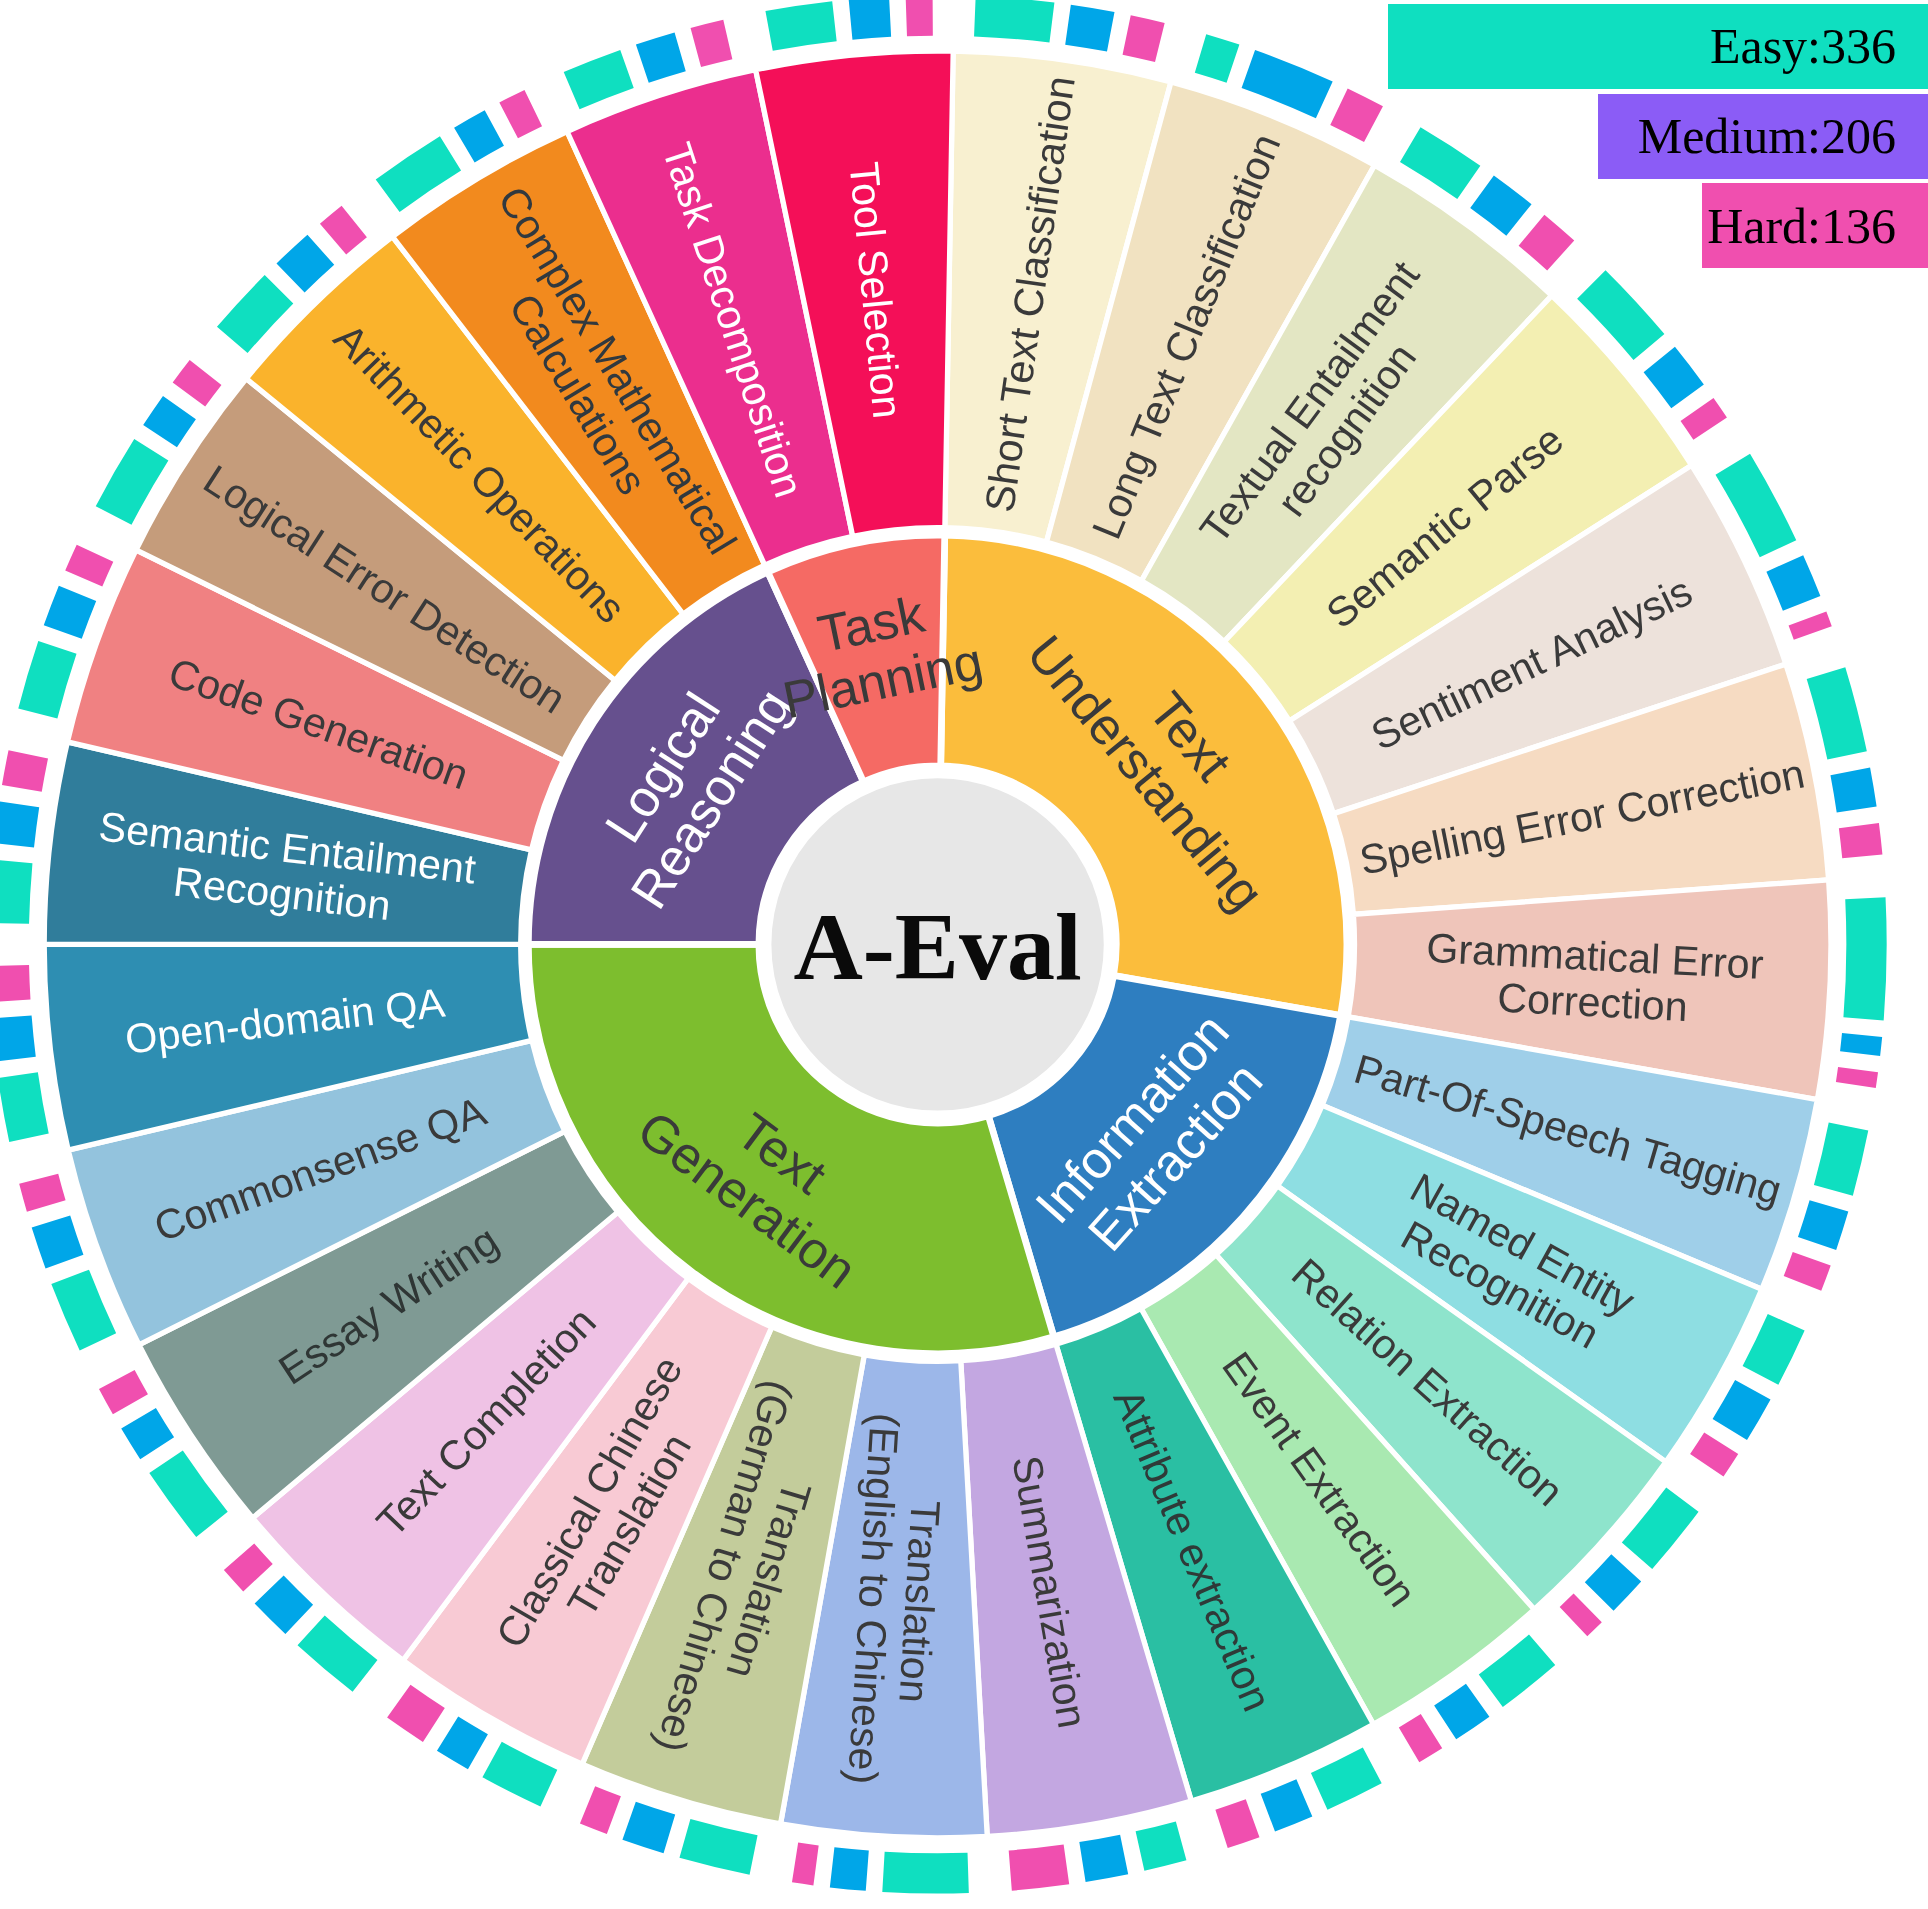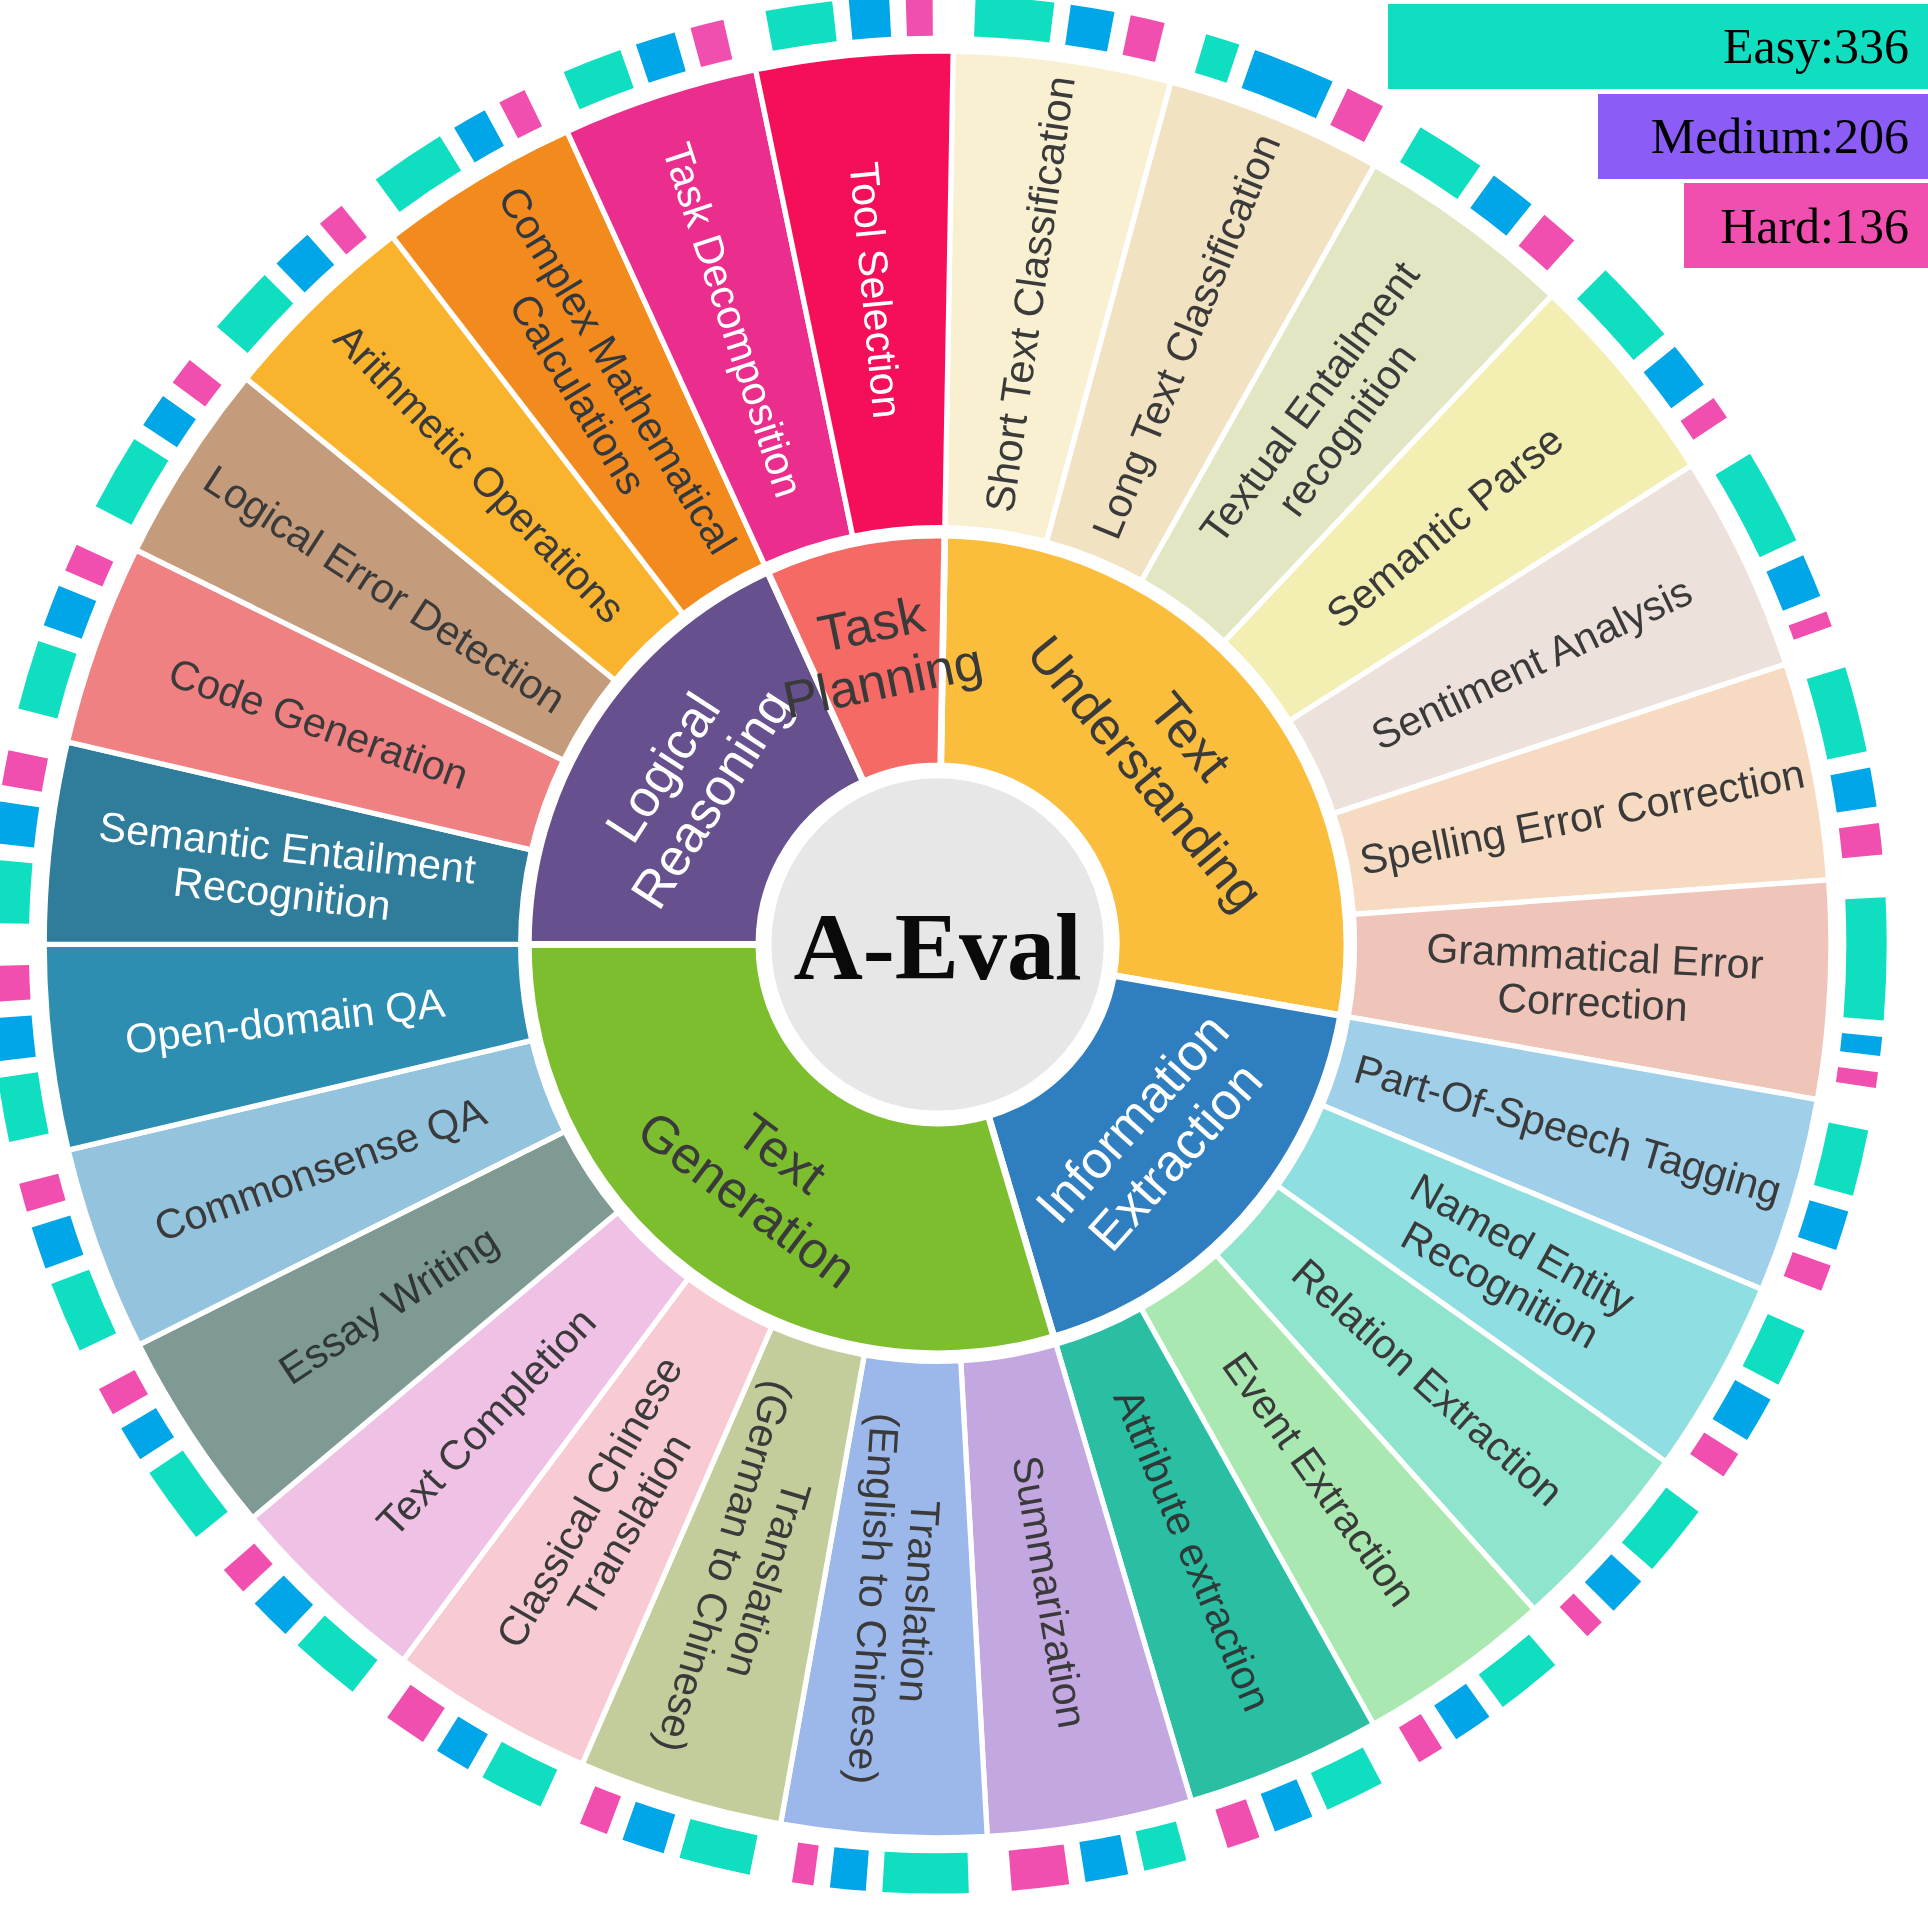--- a/index.html
+++ b/index.html
@@ -1,21 +1,21 @@
 <!DOCTYPE html>
 <html><head>
 <meta charset="utf-8">
 <style>
   html,body{margin:0;padding:0;background:#ffffff;}
   #stage{position:relative;width:1928px;height:1910px;background:#ffffff;overflow:hidden;
          font-family:"Liberation Sans",sans-serif;}
   #sunburst{position:absolute;left:0;top:0;}
   #legend{position:absolute;top:3.8px;right:0;display:flex;flex-direction:column;align-items:flex-end;gap:4.8px;}
   .legend-row{height:85px;display:flex;align-items:center;justify-content:flex-end;
-              padding-right:19px;box-sizing:border-box;
+              padding-right:32px;box-sizing:border-box;
               font-family:"Liberation Serif",serif;font-size:50px;color:#000;}
   text{font-family:"Liberation Sans",sans-serif;}
   .center-title{font-family:"Liberation Serif",serif;font-weight:bold;}
 </style>
 </head>
 <body>
 
 <div id="stage">
   <svg id="sunburst" width="1928" height="1910" viewBox="0 0 2007 1988">
       <rect x="0" y="0" width="2007" height="1988" fill="#FFFFFF"></rect>
@@ -168,18 +168,18 @@
       <text x="976" y="1019" text-anchor="middle" fill="#0A0A0A" font-size="100" font-weight="bold" class="center-title">A-Eval</text>
     </svg>
 
   <div id="legend">
     <div class="legend-row" style="background: rgb(15, 223, 192); width: 540px;">
       <span>Easy:336</span>
     </div>
     <div class="legend-row" style="background: #8b5cf6; width: 330px;">
       <span>Medium:206</span>
     </div>
-    <div class="legend-row" style="background: rgb(240, 79, 175); width: 244px;">
+    <div class="legend-row" style="background: rgb(240, 79, 175); width: 226px;">
       <span>Hard:136</span>
     </div>
   </div>
 </div>
 
 
 </body></html>

